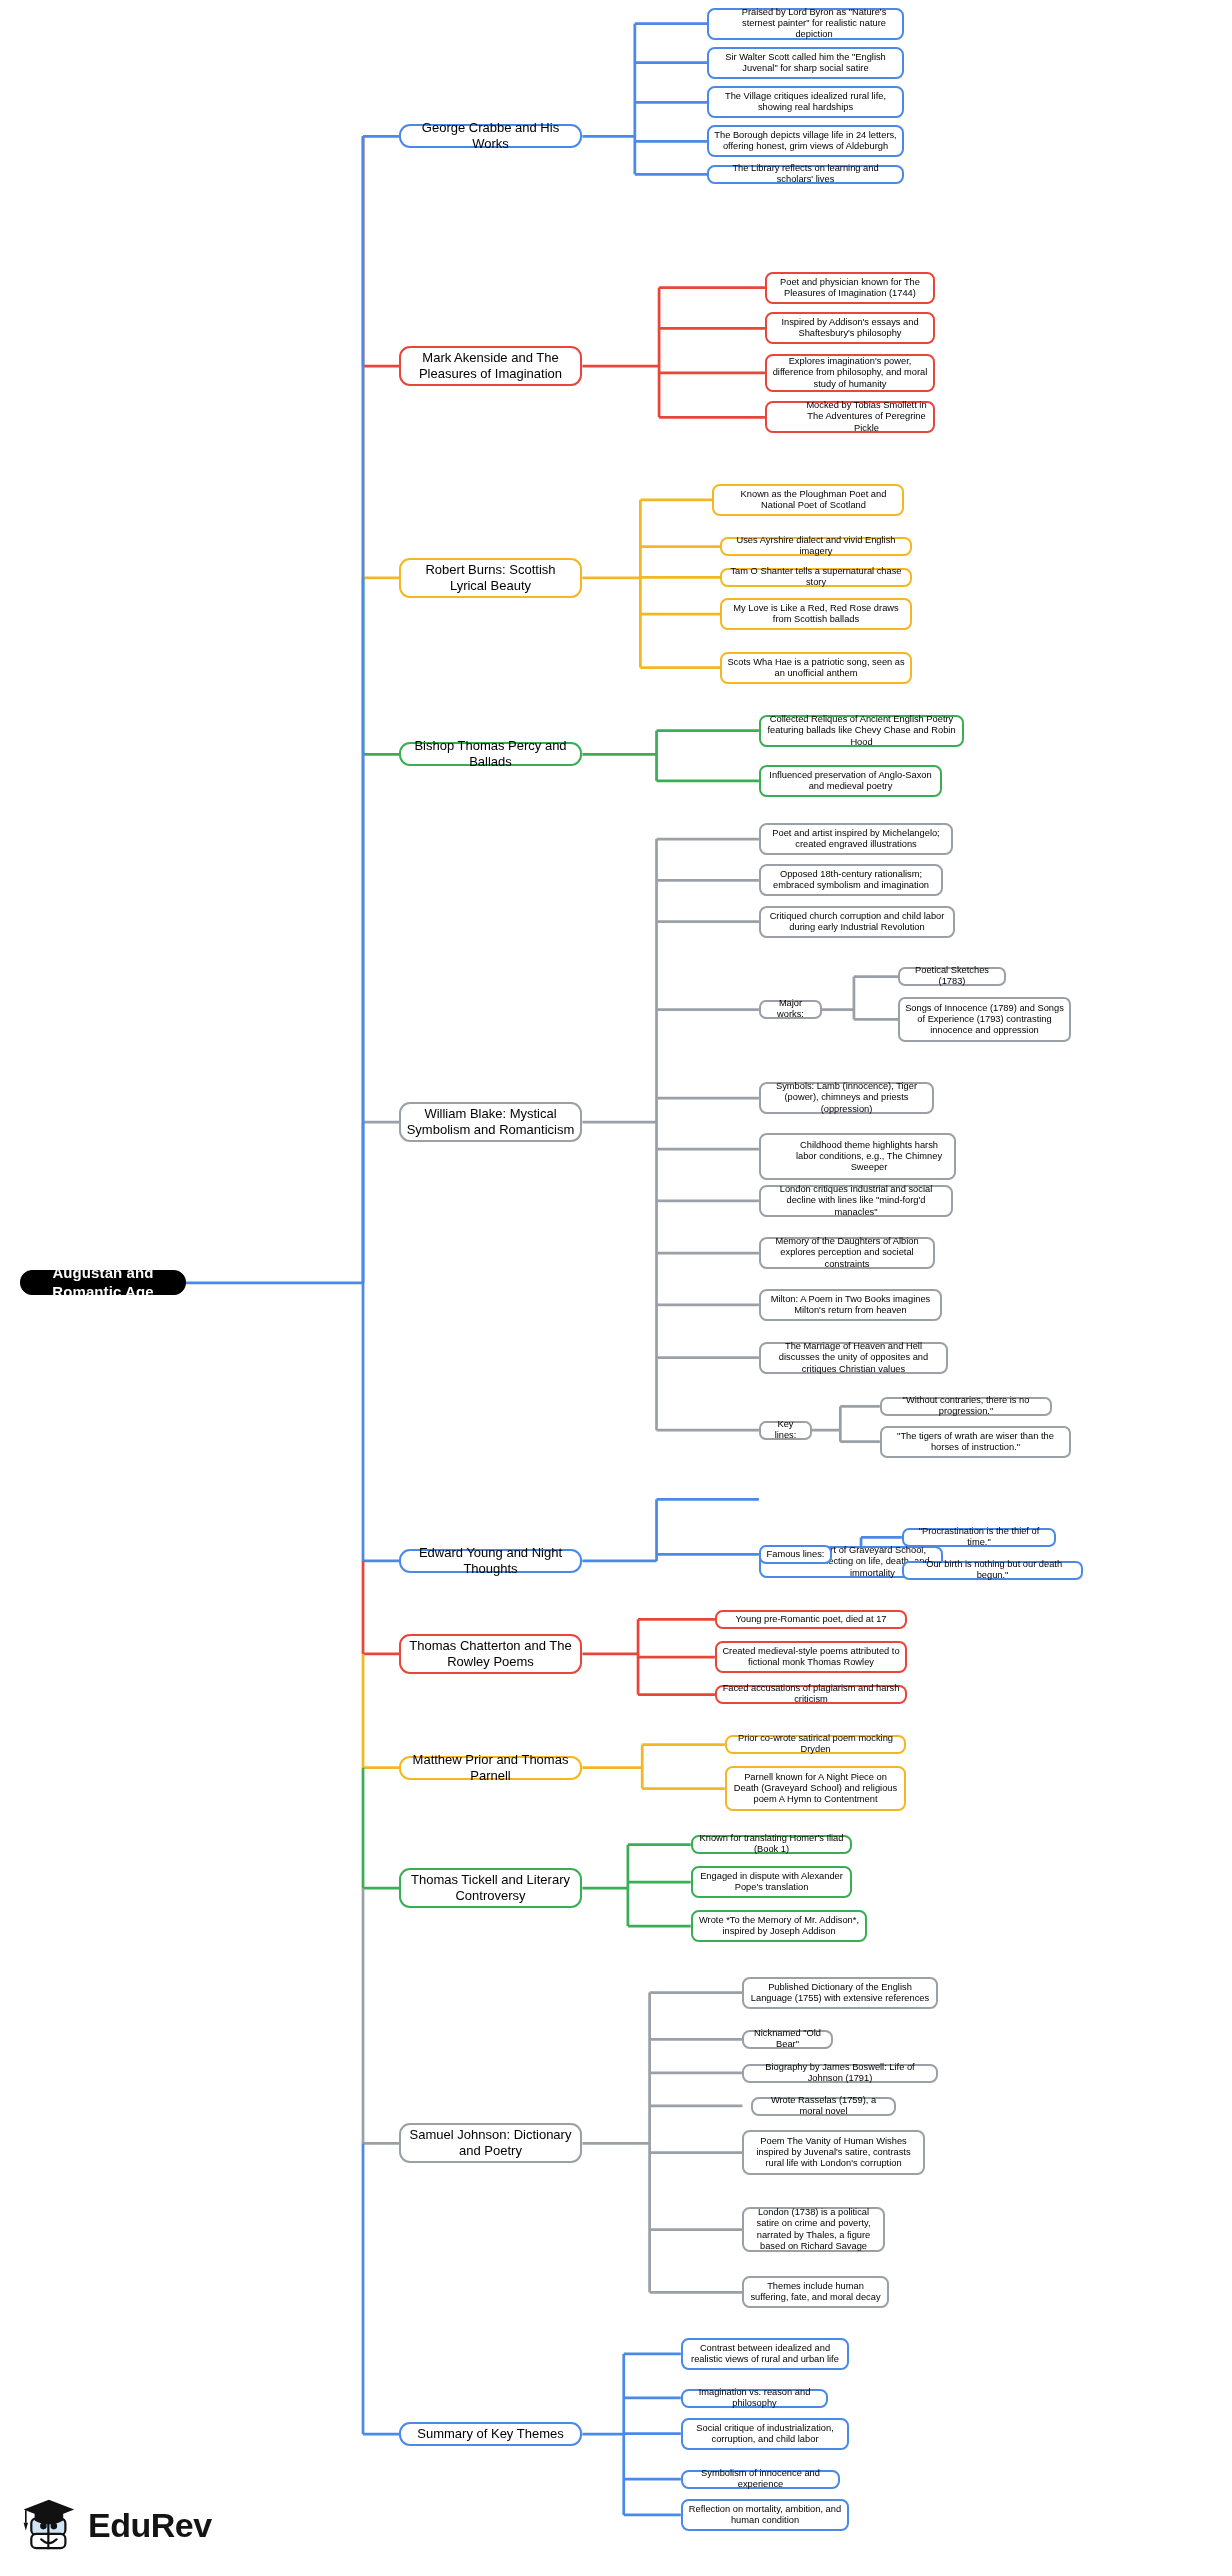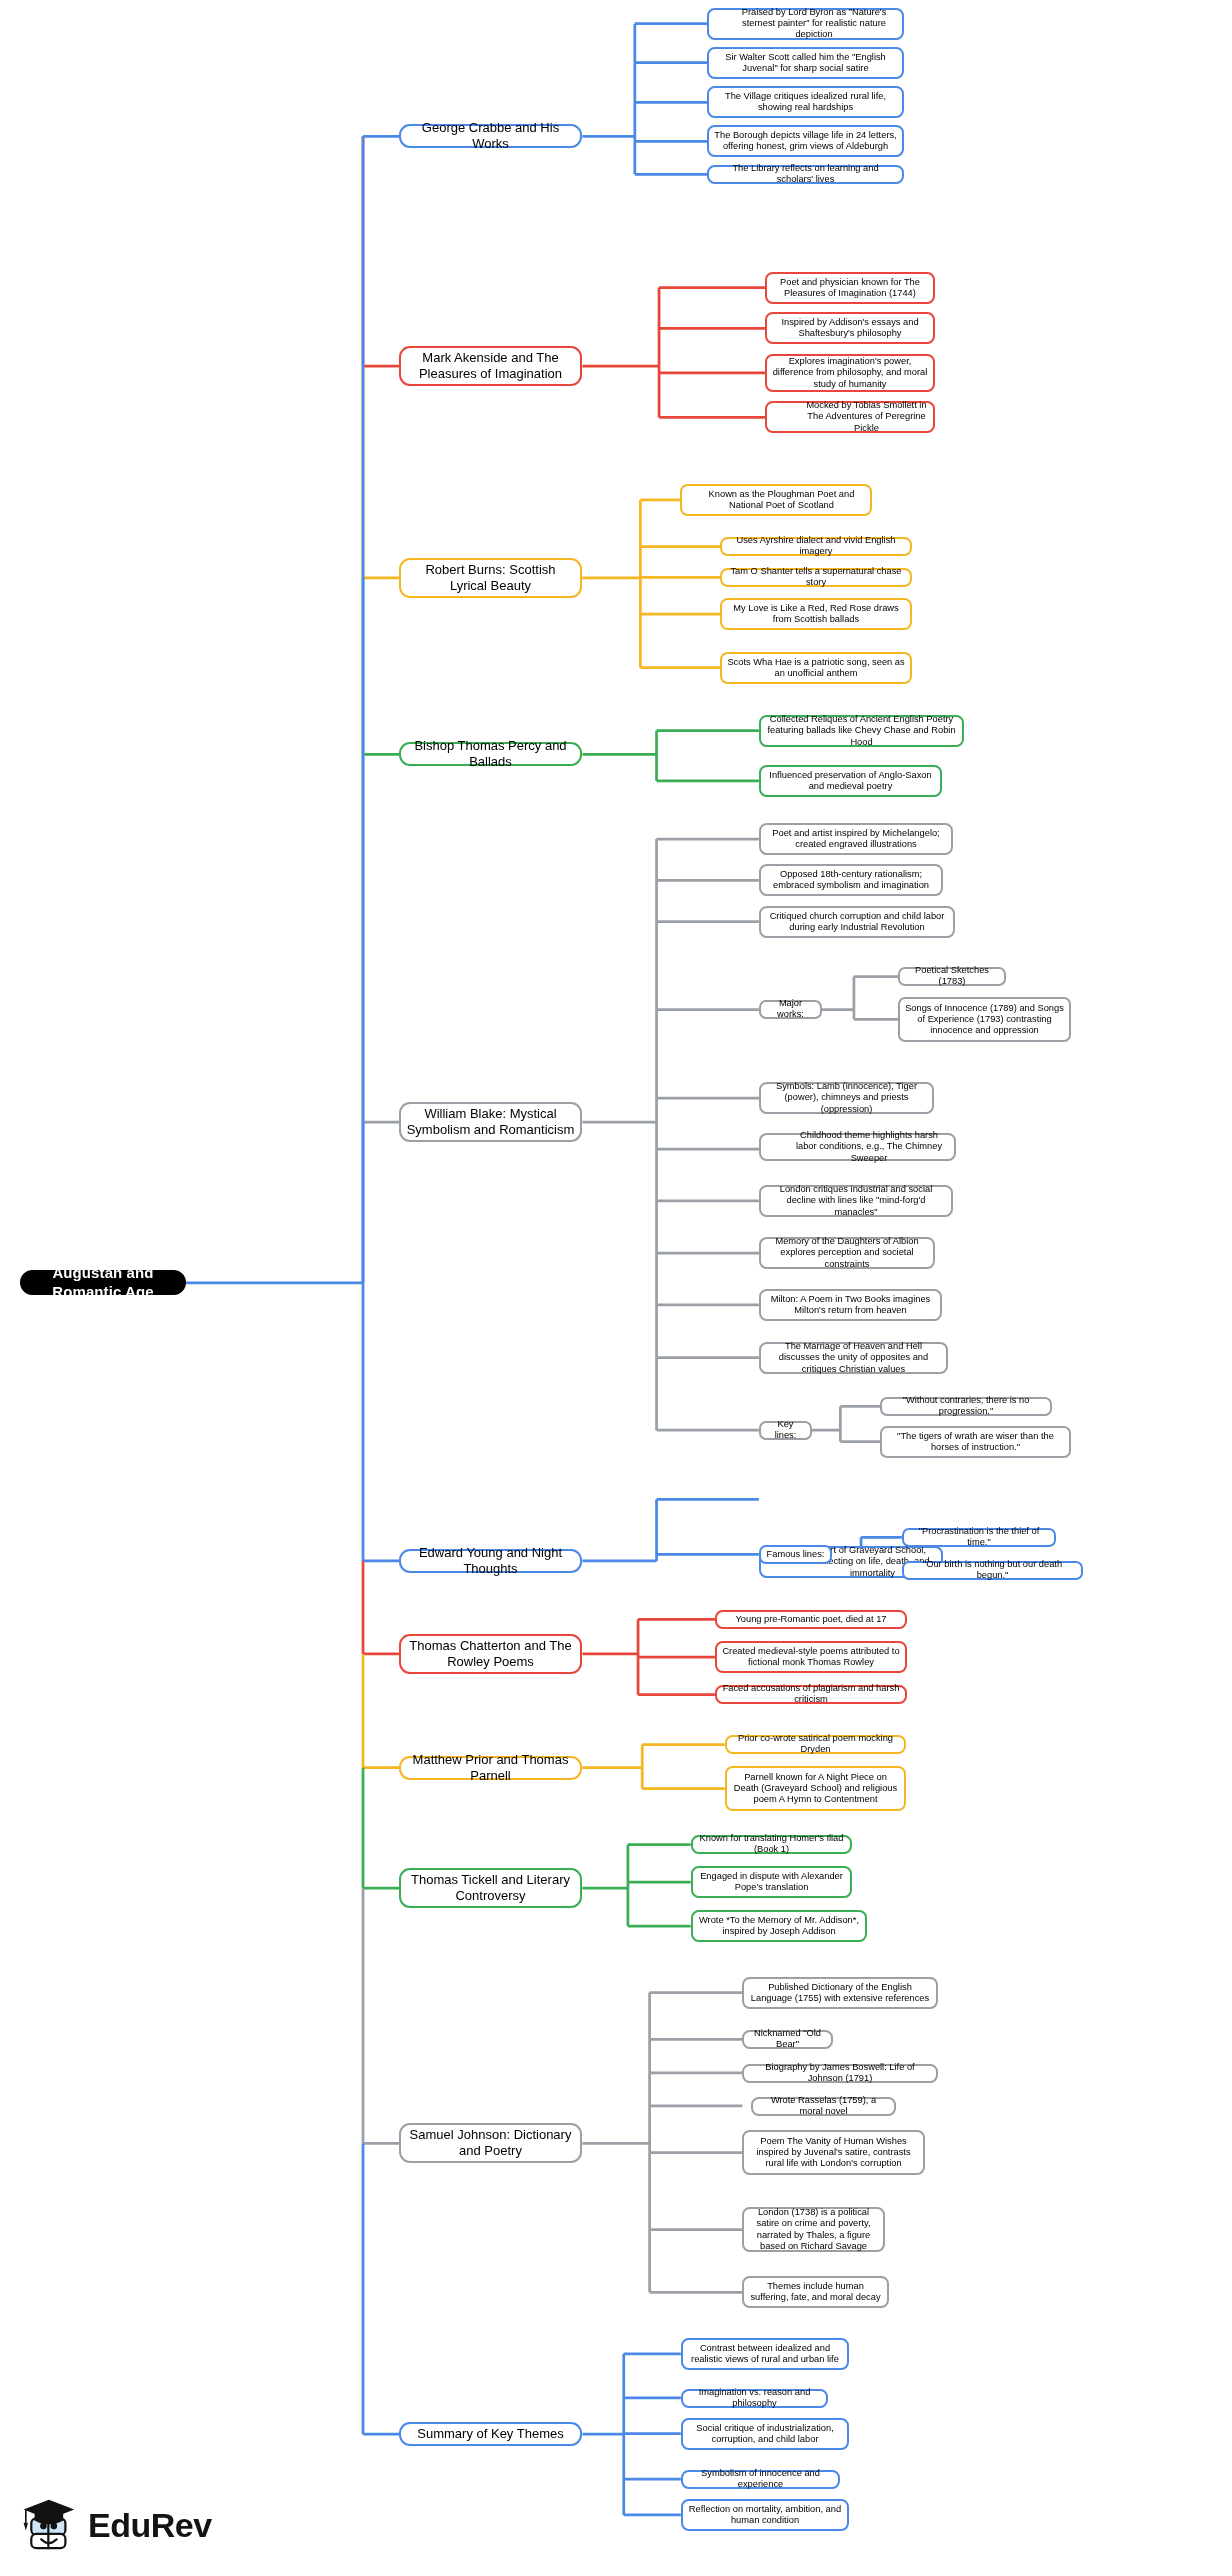--- a/index.html
+++ b/index.html
@@ -218,39 +218,39 @@
   <div class="node leaf c-blue" style="left:707px; top:125px; width:197px; height:32px;">The Borough depicts village life in 24 letters, offering honest, grim views of Aldeburgh</div>
   <div class="node leaf c-blue" style="left:707px; top:165px; width:197px; height:18.7px;">The Library reflects on learning and scholars' lives</div>
 
   <div class="node branch c-red" style="left:399px; top:346px; width:183px; height:40px;">Mark Akenside and The Pleasures of Imagination</div>
   <div class="node leaf c-red" style="left:765px; top:272px; width:170px; height:32px;">Poet and physician known for The Pleasures of Imagination (1744)</div>
   <div class="node leaf c-red" style="left:765px; top:312px; width:170px; height:32px;">Inspired by Addison's essays and Shaftesbury's philosophy</div>
   <div class="node leaf c-red" style="left:765px; top:354px; width:170px; height:38px;">Explores imagination's power, difference from philosophy, and moral study of humanity</div>
   <div class="node leaf c-red" style="left:765px; top:401px; width:170px; height:32px;padding-left:38px;">Mocked by Tobias Smollett in The Adventures of Peregrine Pickle</div>
 
   <div class="node branch c-yellow" style="left:399px; top:558px; width:183px; height:40px;">Robert Burns: Scottish Lyrical Beauty</div>
-  <div class="node leaf c-yellow" style="left:680px; top:484px; width:192px; height:32px;padding-left:16px;">Known as the Ploughman Poet and National Poet of Scotland</div>
+  <div class="node leaf c-yellow" style="left:712px; top:484px; width:192px; height:32px;padding-left:16px;">Known as the Ploughman Poet and National Poet of Scotland</div>
   <div class="node leaf c-yellow" style="left:720px; top:537px; width:192px; height:18.7px;">Uses Ayrshire dialect and vivid English imagery</div>
   <div class="node leaf c-yellow" style="left:720px; top:568px; width:192px; height:18.7px;">Tam O Shanter tells a supernatural chase story</div>
   <div class="node leaf c-yellow" style="left:720px; top:598px; width:192px; height:32px;">My Love is Like a Red, Red Rose draws from Scottish ballads</div>
   <div class="node leaf c-yellow" style="left:720px; top:652px; width:192px; height:32px;">Scots Wha Hae is a patriotic song, seen as an unofficial anthem</div>
 
   <div class="node branch c-green" style="left:399px; top:742px; width:183px; height:24px;">Bishop Thomas Percy and Ballads</div>
   <div class="node leaf c-green" style="left:759px; top:715px; width:205px; height:32px;">Collected Reliques of Ancient English Poetry featuring ballads like Chevy Chase and Robin Hood</div>
   <div class="node leaf c-green" style="left:759px; top:765px; width:183px; height:32px;">Influenced preservation of Anglo-Saxon and medieval poetry</div>
 
   <div class="node branch c-gray" style="left:399px; top:1102px; width:183px; height:40px;">William Blake: Mystical Symbolism and Romanticism</div>
   <div class="node leaf c-gray" style="left:759px; top:823px; width:194px; height:32px;">Poet and artist inspired by Michelangelo; created engraved illustrations</div>
   <div class="node leaf c-gray" style="left:759px; top:864px; width:184px; height:32px;">Opposed 18th-century rationalism; embraced symbolism and imagination</div>
   <div class="node leaf c-gray" style="left:759px; top:906px; width:196px; height:32px;">Critiqued church corruption and child labor during early Industrial Revolution</div>
   <div class="node sub c-gray" style="left:759px; top:1000px; width:63px; height:18.7px;">Major works:</div>
   <div class="node subleaf c-gray" style="left:898px; top:967px; width:108px; height:18.7px;">Poetical Sketches (1783)</div>
   <div class="node subleaf c-gray" style="left:898px; top:997px; width:173px; height:45px;">Songs of Innocence (1789) and Songs of Experience (1793) contrasting innocence and oppression</div>
   <div class="node leaf c-gray" style="left:759px; top:1082px; width:175px; height:32px;">Symbols: Lamb (innocence), Tiger (power), chimneys and priests (oppression)</div>
-  <div class="node leaf c-gray" style="left:759px; top:1133px; width:197px; height:28px;padding-left:28px;">Childhood theme highlights harsh labor conditions, e.g., The Chimney Sweeper</div>
+  <div class="node leaf c-gray" style="left:759px; top:1133px; width:197px; height:47px;padding-left:28px;">Childhood theme highlights harsh labor conditions, e.g., The Chimney Sweeper</div>
   <div class="node leaf c-gray" style="left:759px; top:1185px; width:194px; height:32px;">London critiques industrial and social decline with lines like "mind-forg'd manacles"</div>
   <div class="node leaf c-gray" style="left:759px; top:1237px; width:176px; height:32px;">Memory of the Daughters of Albion explores perception and societal constraints</div>
   <div class="node leaf c-gray" style="left:759px; top:1289px; width:183px; height:32px;">Milton: A Poem in Two Books imagines Milton's return from heaven</div>
   <div class="node leaf c-gray" style="left:759px; top:1342px; width:189px; height:32px;">The Marriage of Heaven and Hell discusses the unity of opposites and critiques Christian values</div>
   <div class="node sub c-gray" style="left:759px; top:1421px; width:53px; height:18.7px;">Key lines:</div>
   <div class="node subleaf c-gray" style="left:880px; top:1397px; width:172px; height:18.7px;">"Without contraries, there is no progression."</div>
   <div class="node subleaf c-gray" style="left:880px; top:1426px; width:191px; height:32px;">"The tigers of wrath are wiser than the horses of instruction."</div>
 
   <div class="node branch c-blue" style="left:399px; top:1549px; width:183px; height:24px;">Edward Young and Night Thoughts</div>
   <div class="node leaf c-blue" style="left:759px; top:1546px; width:184px; height:32px;padding-left:48px;">Part of Graveyard School, reflecting on life, death, and immortality</div>

